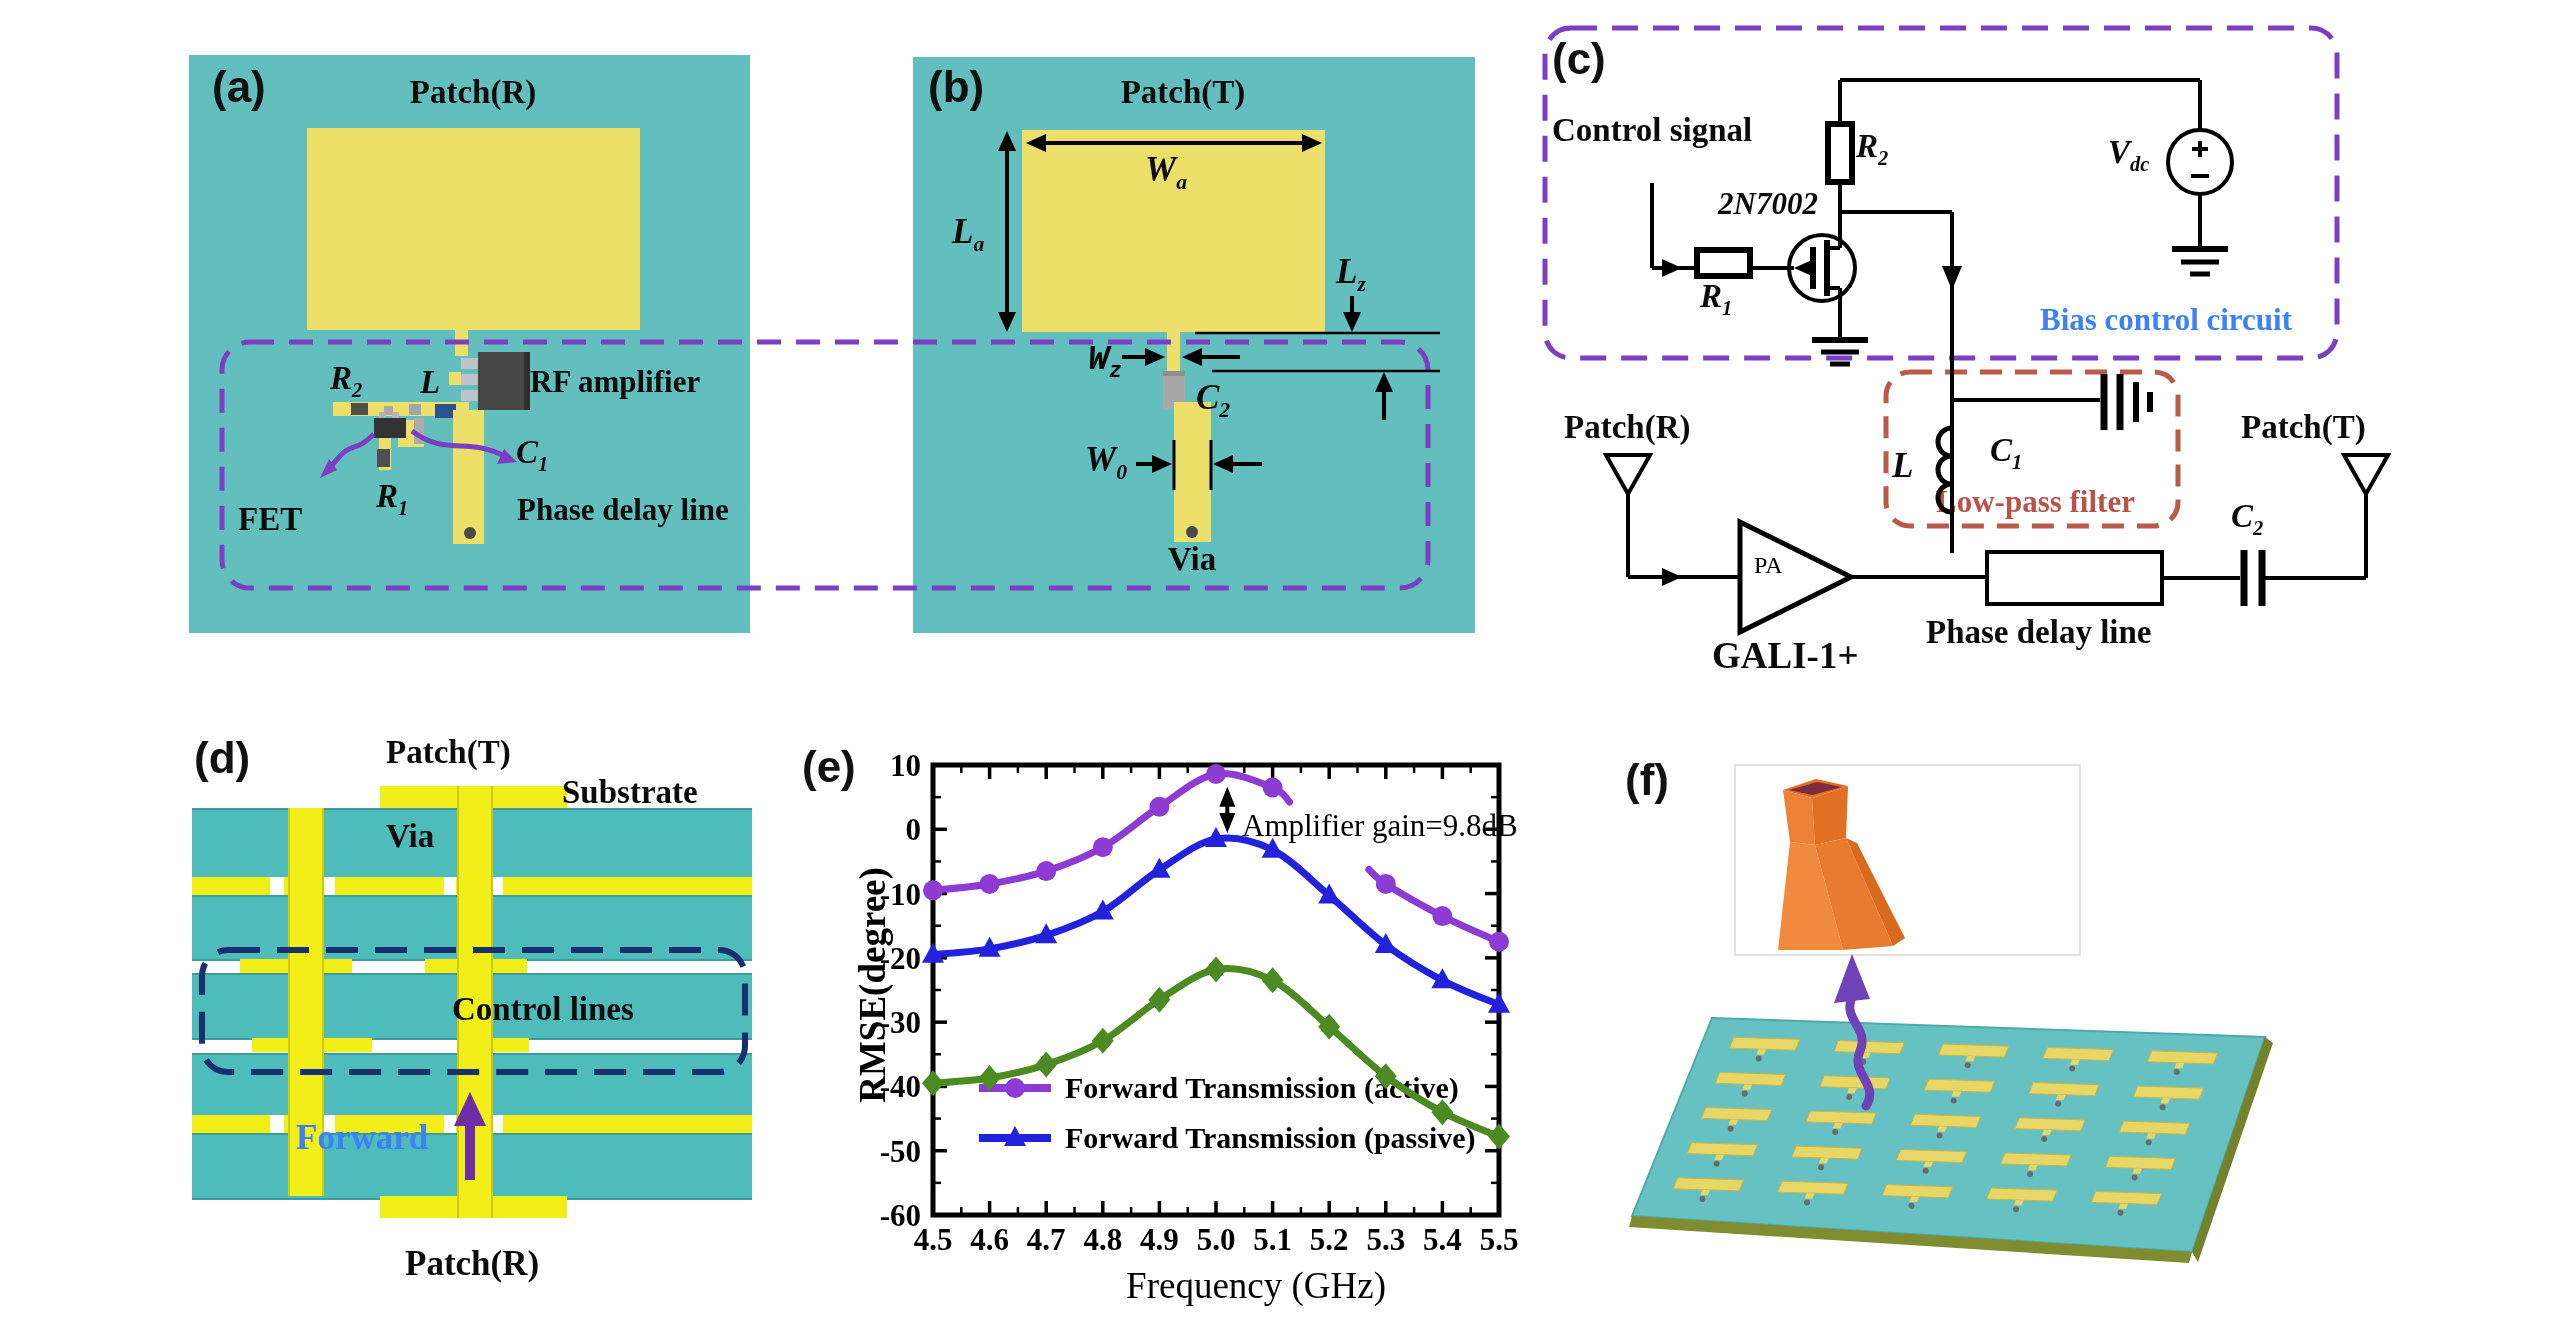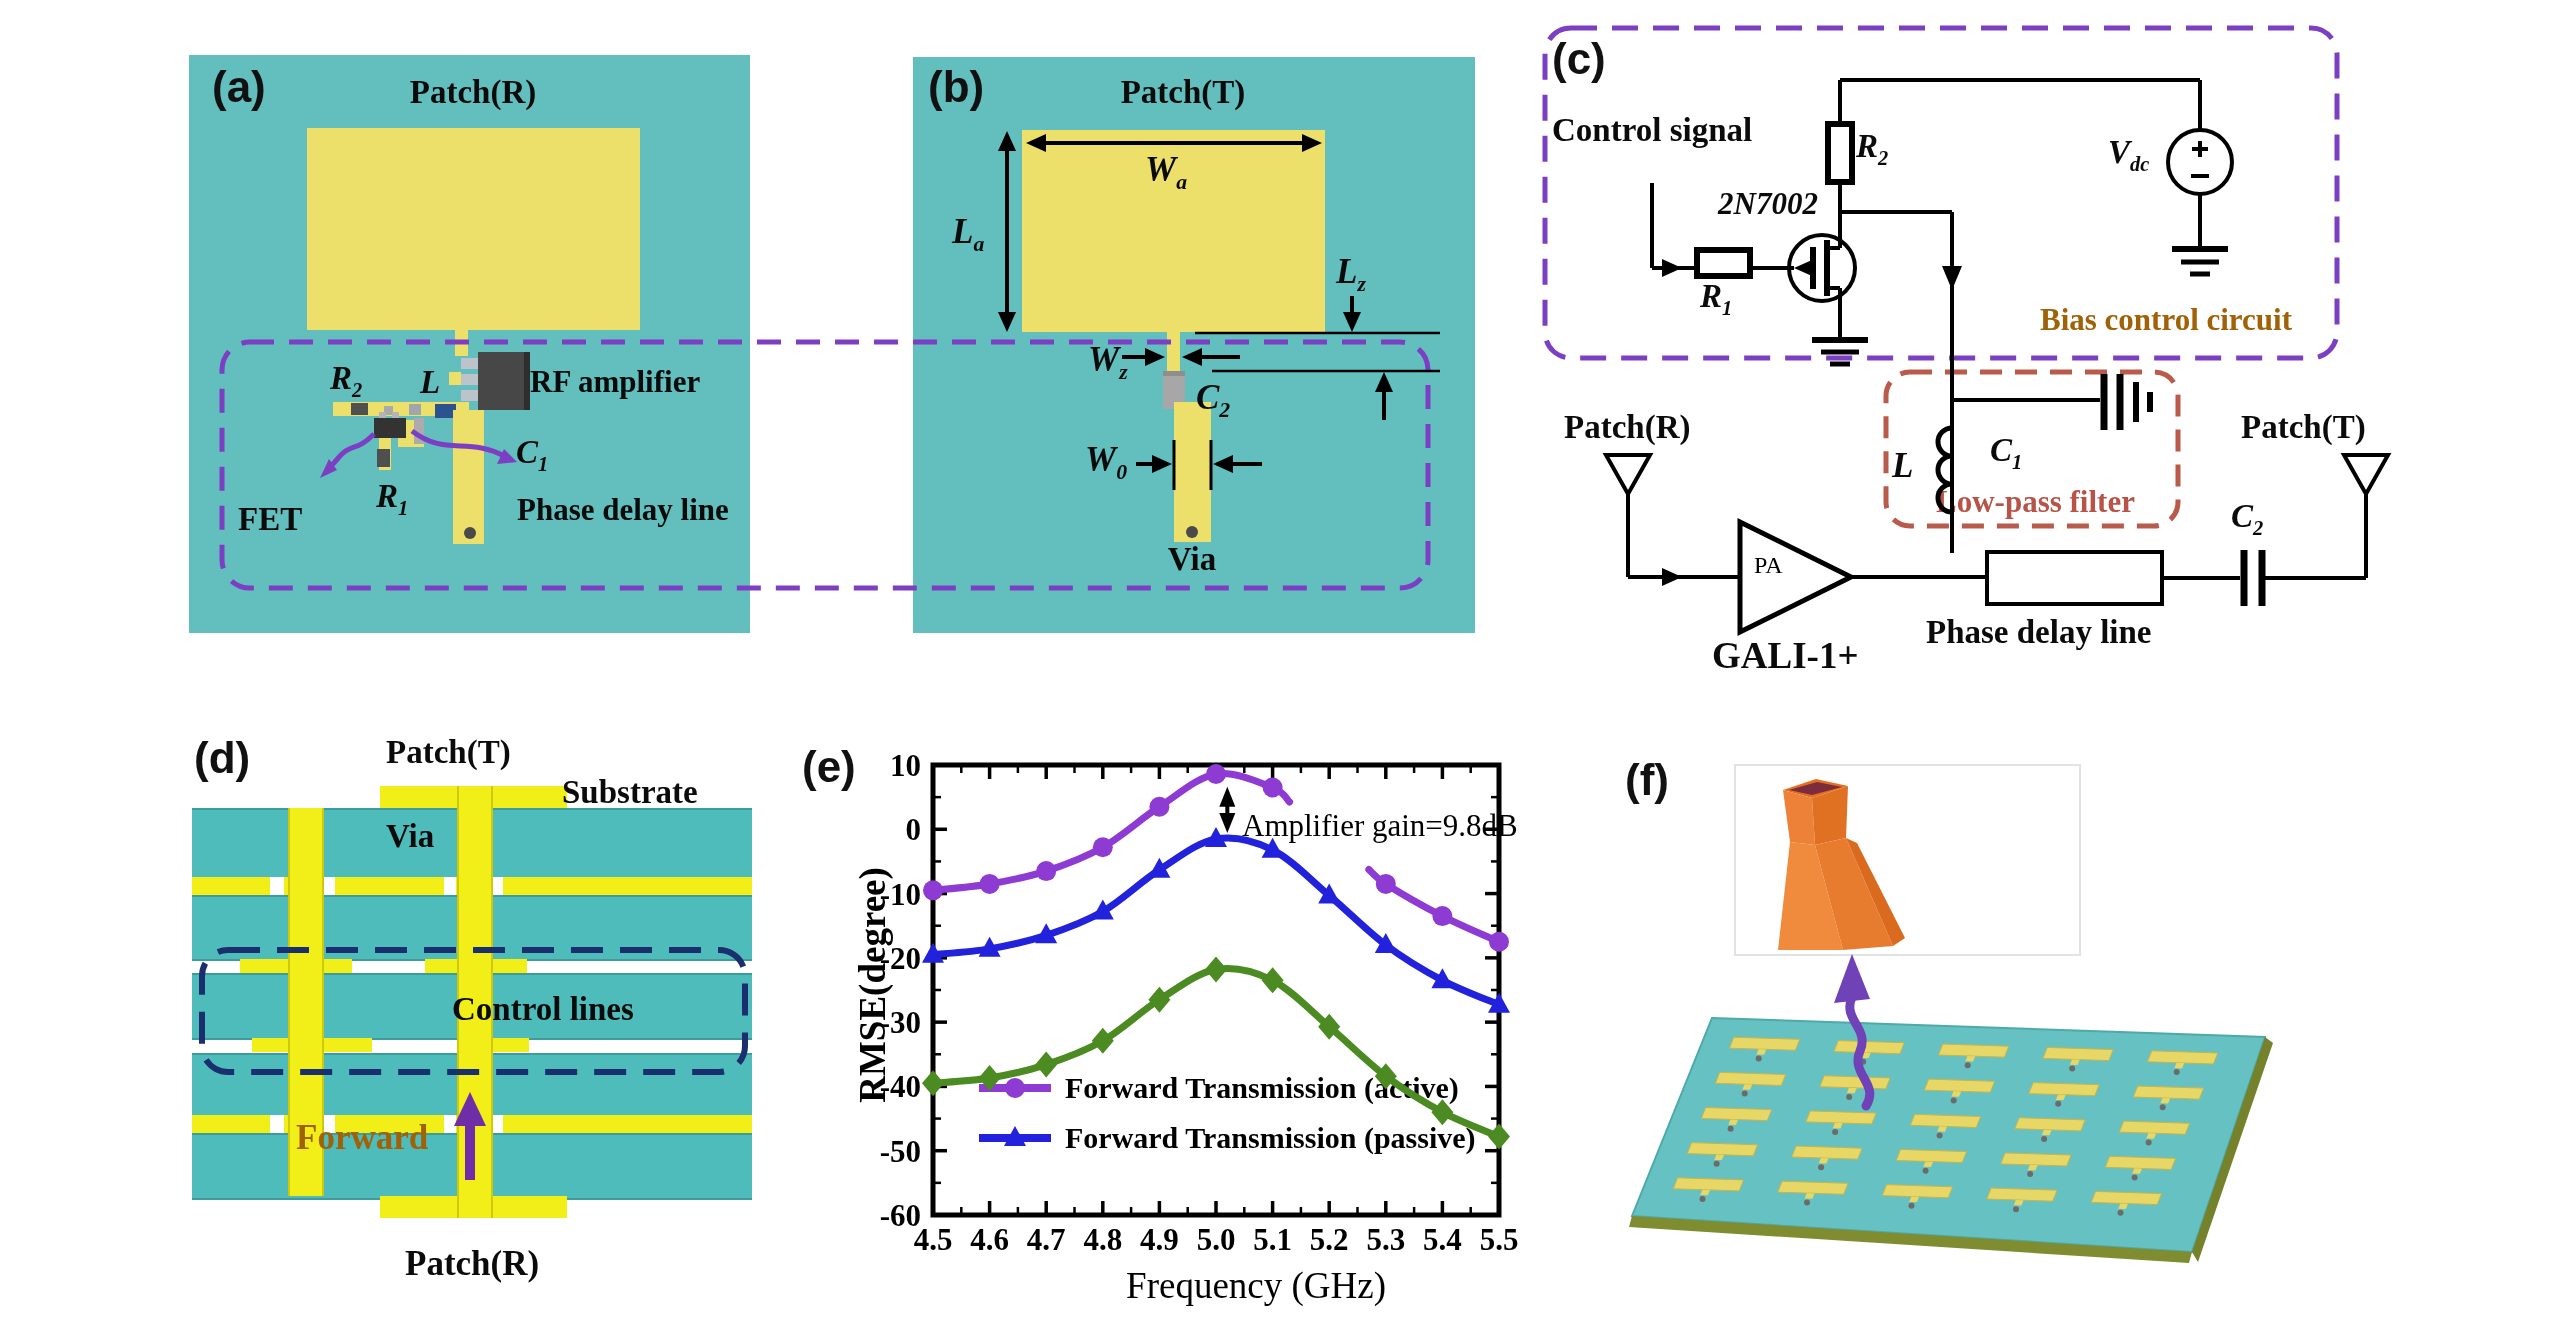--- a/index.html
+++ b/index.html
@@ -9,21 +9,21 @@
   .panel{position:absolute;background:#63BEBE;}
   .ypatch{position:absolute;background:#EDE06A;}
   .bypatch{position:absolute;background:#F2EE18;}
   .slab{position:absolute;background:#4FBCBC;border-top:2px solid #3D9C9C;border-bottom:2px solid #3D9C9C;}
   .lab{position:absolute;font-weight:bold;color:#0b0b0b;white-space:nowrap;}
   .math{position:absolute;font-weight:bold;font-style:italic;color:#0b0b0b;white-space:nowrap;}
   .math sub, .lab sub{font-size:0.62em;font-style:italic;}
   .plab{position:absolute;font-family:"Liberation Sans",sans-serif;font-weight:bold;font-size:44px;color:#111;}
   .s30{font-size:31px;} .s32{font-size:33px;} .s34{font-size:35px;} .s36{font-size:37px;}
   .ctr{text-align:center;}
-  .purpletxt{color:#a16207;}
+  .purpletxt{color:#3b82f6;}
   .redtxt{color:#B85347;}
   svg text.ctick{font-family:"Liberation Serif",serif;font-weight:bold;font-size:31px;fill:#000;}
   #legend{position:absolute;left:975px;top:1063px;}
   .legrow{display:flex;align-items:center;height:50px;}
   .legrow .txt{font-weight:bold;font-size:30px;margin-left:10px;white-space:nowrap;}
   #xlabel{position:absolute;left:1046px;top:1264px;width:340px;text-align:right;font-weight:normal;font-size:37px;}
   #ylabel{position:absolute;left:872px;top:985px;transform:translate(-50%,-50%) rotate(-90deg);
           font-weight:bold;font-size:37px;white-space:nowrap;}
   #annot{position:absolute;left:1242px;top:808px;font-size:31px;white-space:nowrap;}
 </style>
@@ -68,21 +68,21 @@
   <div class="ypatch" style="left:1022px;top:130px;width:303px;height:202px;"></div>
   <div class="ypatch" style="left:1167px;top:332px;width:13px;height:44px;"></div>
   <div class="abs" style="left:1163px;top:371px;width:22px;height:33px;background:#A7A7A7;border-top:5px solid #8e8e8e;"></div>
   <div class="ypatch" style="left:1174px;top:402px;width:37px;height:140px;"></div>
 
   <div class="plab" style="left:928px;top:62px;">(b)</div>
   <div class="lab s32 ctr" style="left:1063px;top:74px;width:240px;">Patch(T)</div>
   <div class="math s34" style="left:1145px;top:150px;"><span>W</span><sub>a</sub></div>
   <div class="math s34" style="left:952px;top:212px;"><span>L</span><sub>a</sub></div>
   <div class="math s34" style="left:1336px;top:252px;"><span>L</span><sub>z</sub></div>
-  <div class="math s34" style="left:1088px;top:340px;"><span>W</span><sub>z</sub></div>
+  <div class="math s34" style="left:1088px;top:340px;font-family:Liberation Mono, monospace;"><span>W</span><sub>z</sub></div>
   <div class="math s34" style="left:1196px;top:378px;"><span>C</span><sub>2</sub></div>
   <div class="math s34" style="left:1085px;top:440px;"><span>W</span><sub>0</sub></div>
   <div class="lab s32 ctr" style="left:1152px;top:541px;width:80px;">Via</div>
 
   <div class="plab" style="left:1552px;top:34px;">(c)</div>
   <div class="lab s32" style="left:1552px;top:112px;">Control signal</div>
   <div class="math s30" style="left:1718px;top:186px;">2N7002</div>
   <div class="math s32" style="left:1856px;top:128px;"><span>R</span><sub>2</sub></div>
   <div class="math s32" style="left:1700px;top:278px;"><span>R</span><sub>1</sub></div>
   <div class="math s32" style="left:2108px;top:134px;"><span>V</span><sub>dc</sub></div>

